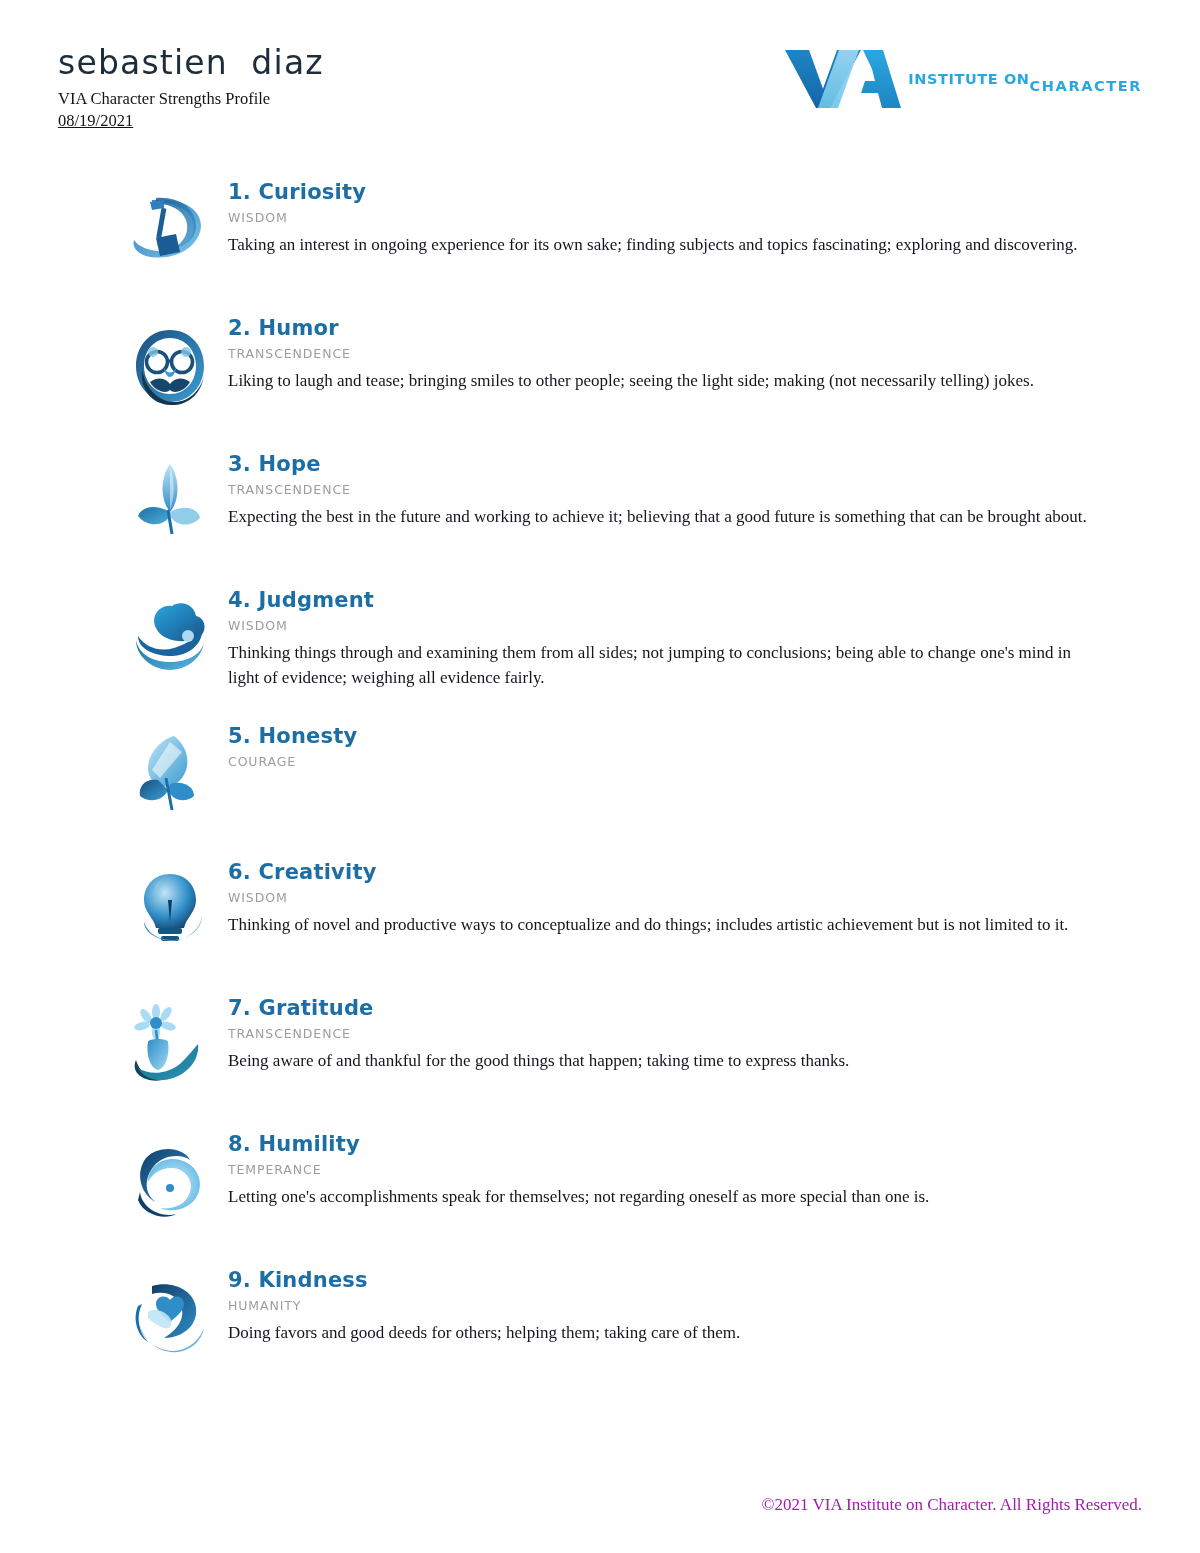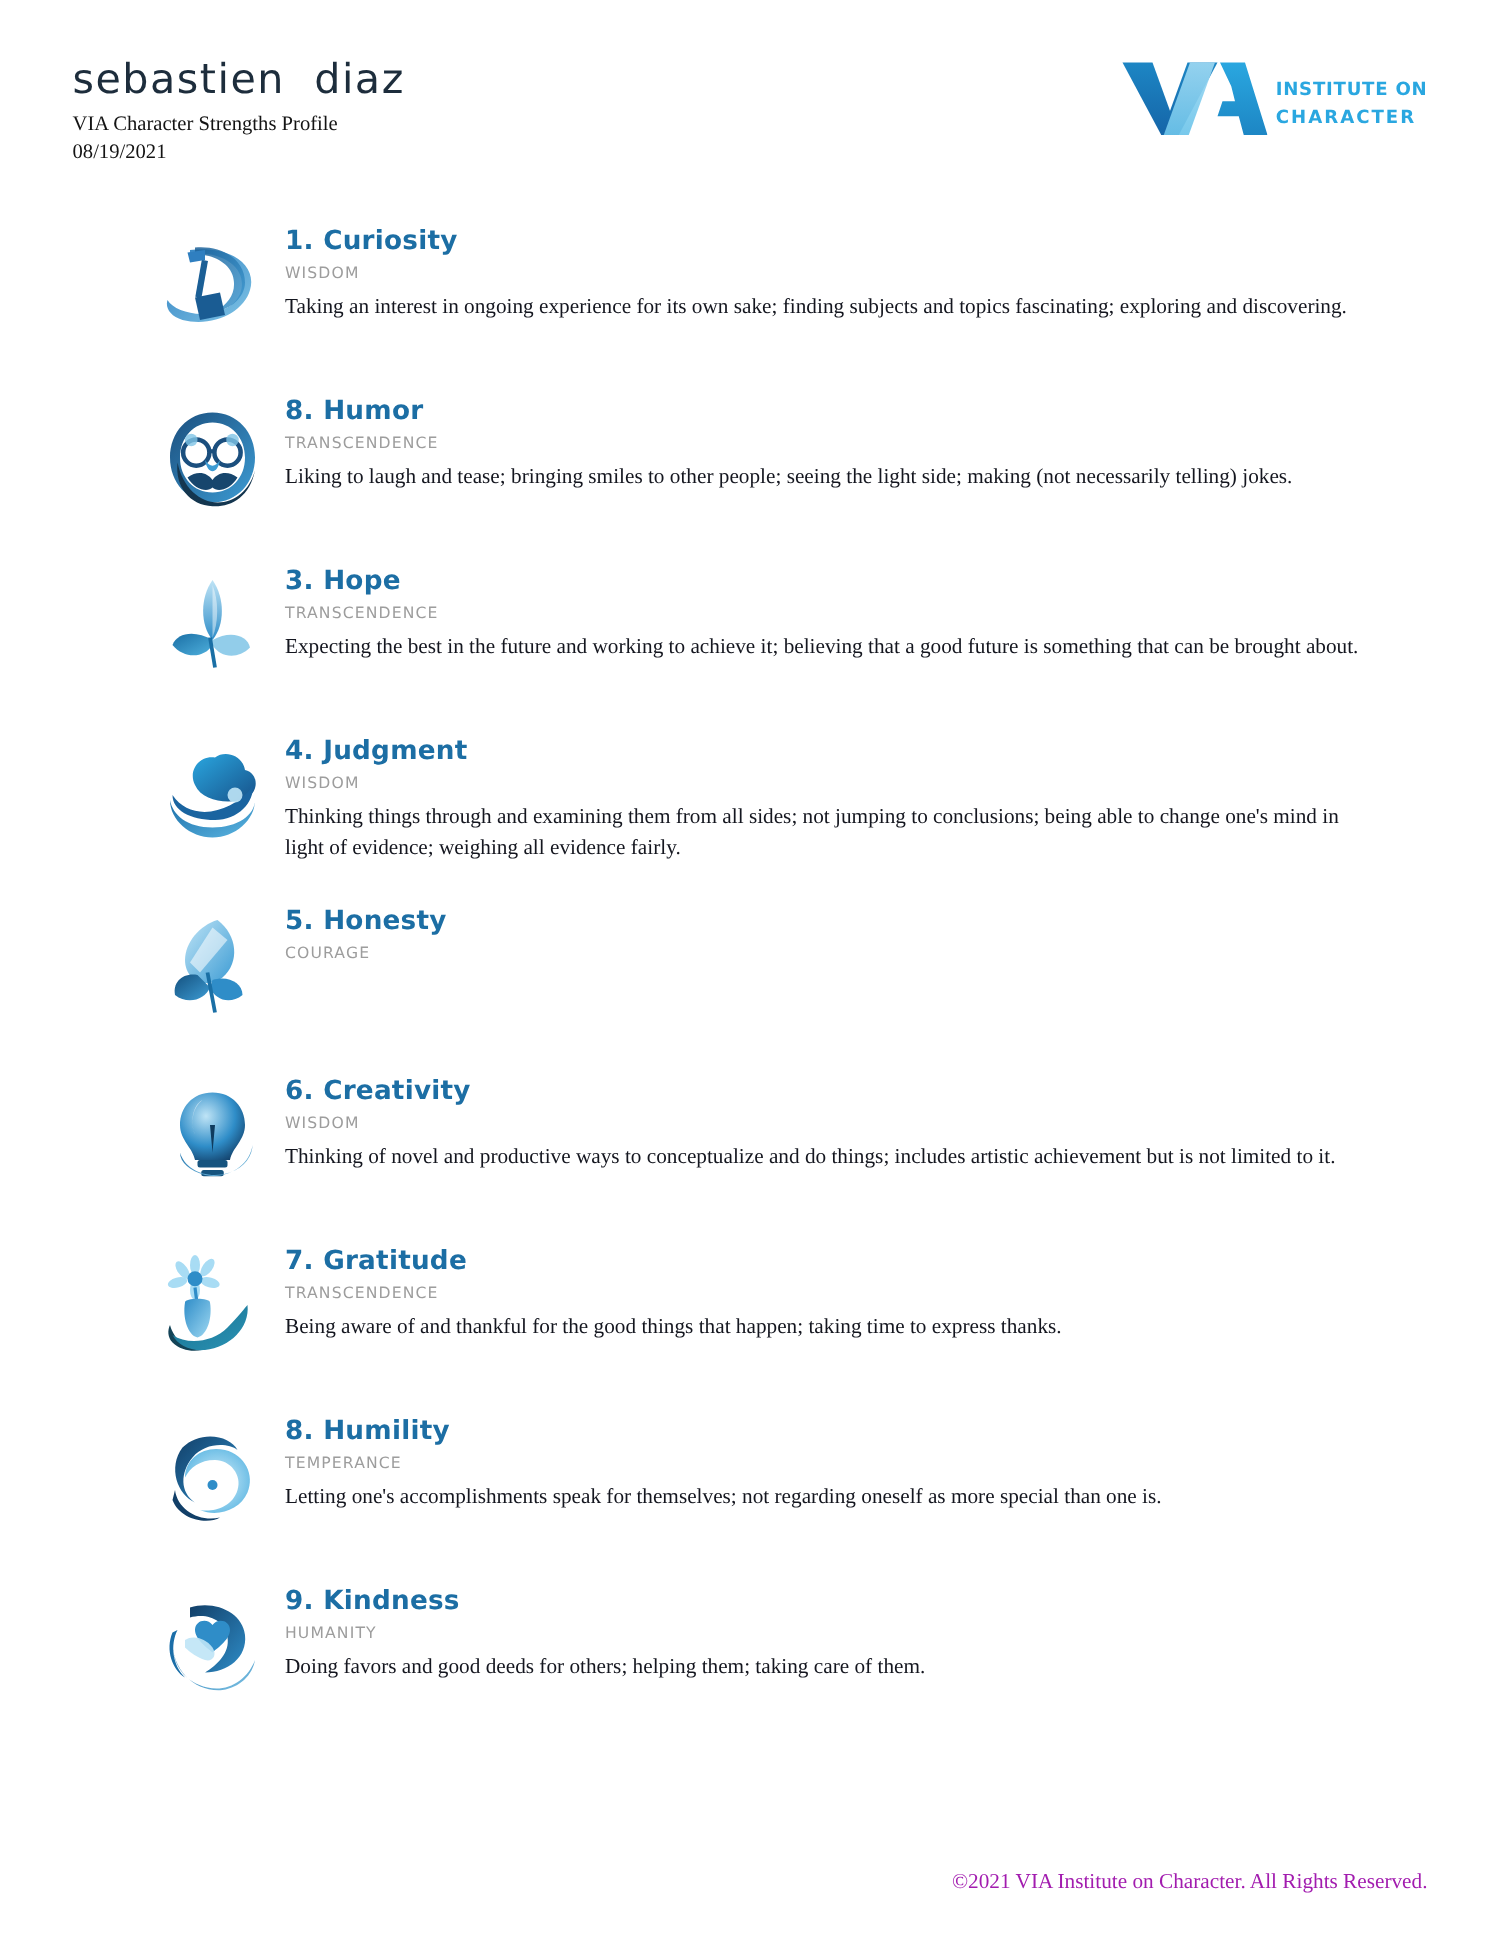--- a/index.html
+++ b/index.html
@@ -43,35 +43,36 @@
     color: #141414;
     line-height: 1.38;
     margin: 0;
   }
   .docdate {
     font-family: "Liberation Serif", "DejaVu Serif", serif;
     font-size: 16.5px;
     color: #141414;
     line-height: 1.38;
     margin: 0;
+    text-decoration: underline;
   }
 
   
   .logo {
     position: absolute;
     right: 58px;
     top: 48px;
     display: flex;
     align-items: center;
     gap: 7px;
   }
   .logo-mark { display:block; }
   .logo-words {
     display: flex;
-    flex-direction: column;
+    flex-direction: row;
     justify-content: center;
     line-height: 1.0;
     padding-top: 3px;
   }
   .logo-words span {
     font-family: "DejaVu Sans", "Liberation Sans", sans-serif;
     font-size: 14.5px;
     font-weight: 700;
     letter-spacing: 0.6px;
     color: #2aa7e0;
@@ -232,21 +233,21 @@
           <circle cx="31" cy="40" r="10.5" fill="none" stroke="#1b4f7e" stroke-width="3.6"></circle>
           <circle cx="56" cy="40" r="10.5" fill="none" stroke="#1b4f7e" stroke-width="3.6"></circle>
           <path d="M41.5 39 L46 39" stroke="#1b4f7e" stroke-width="3.2"></path>
           <path d="M38 46 C42 52, 46 52, 50 46 C48 58, 40 58, 38 46 Z" fill="#3d9cd4"></path>
           <path d="M24 60 C32 54, 40 56, 44 62 C48 56, 56 54, 64 60 C58 70, 48 72, 44 68 C40 72, 30 70, 24 60 Z" fill="#17466d"></path>
           <circle cx="27" cy="30" r="5" fill="#7fc4e6" opacity="0.8"></circle>
           <circle cx="60" cy="30" r="5" fill="#7fc4e6" opacity="0.8"></circle>
         </svg>
       </span>
       <div class="s-body">
-        <div class="s-title">8. Humor</div>
+        <div class="s-title">2. Humor</div>
         <div class="s-cat">TRANSCENDENCE</div>
         <div class="s-desc">Liking to laugh and tease; bringing smiles to other people; seeing the light side; making (not necessarily telling) jokes.</div>
       </div>
     </div>
 
     <div class="strength">
       <span class="s-icon">
         <svg viewBox="0 0 88 88" xmlns="http://www.w3.org/2000/svg" aria-hidden="true">
           <defs>
             <linearGradient id="c3a" x1="0" y1="0" x2="0" y2="1">

